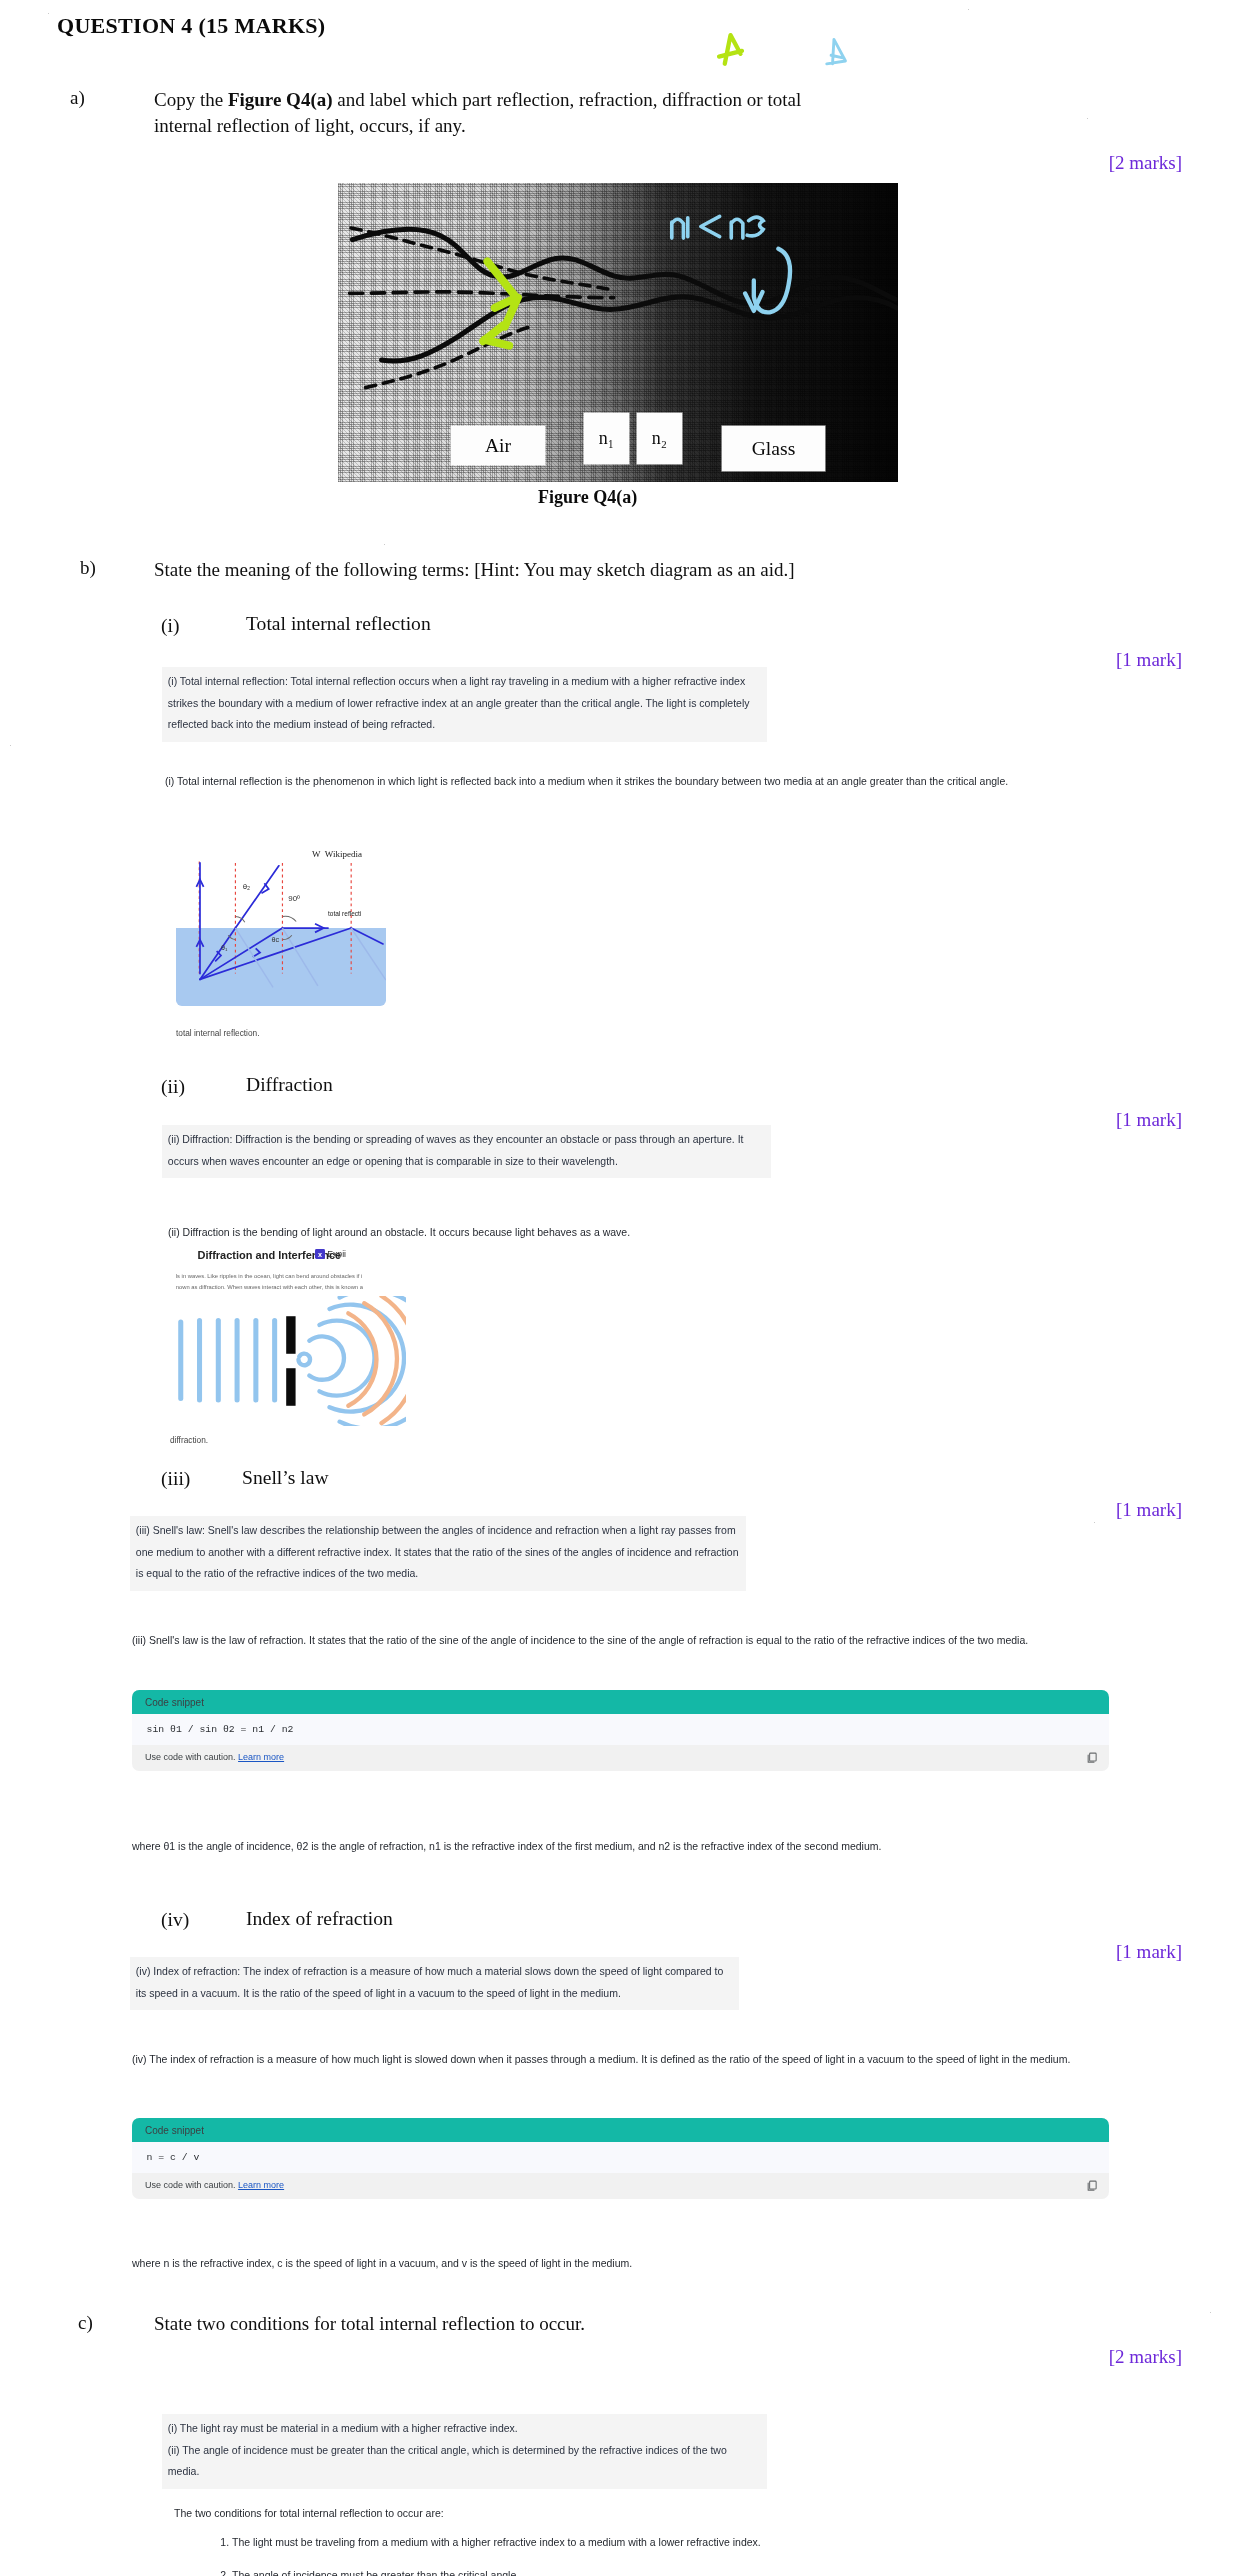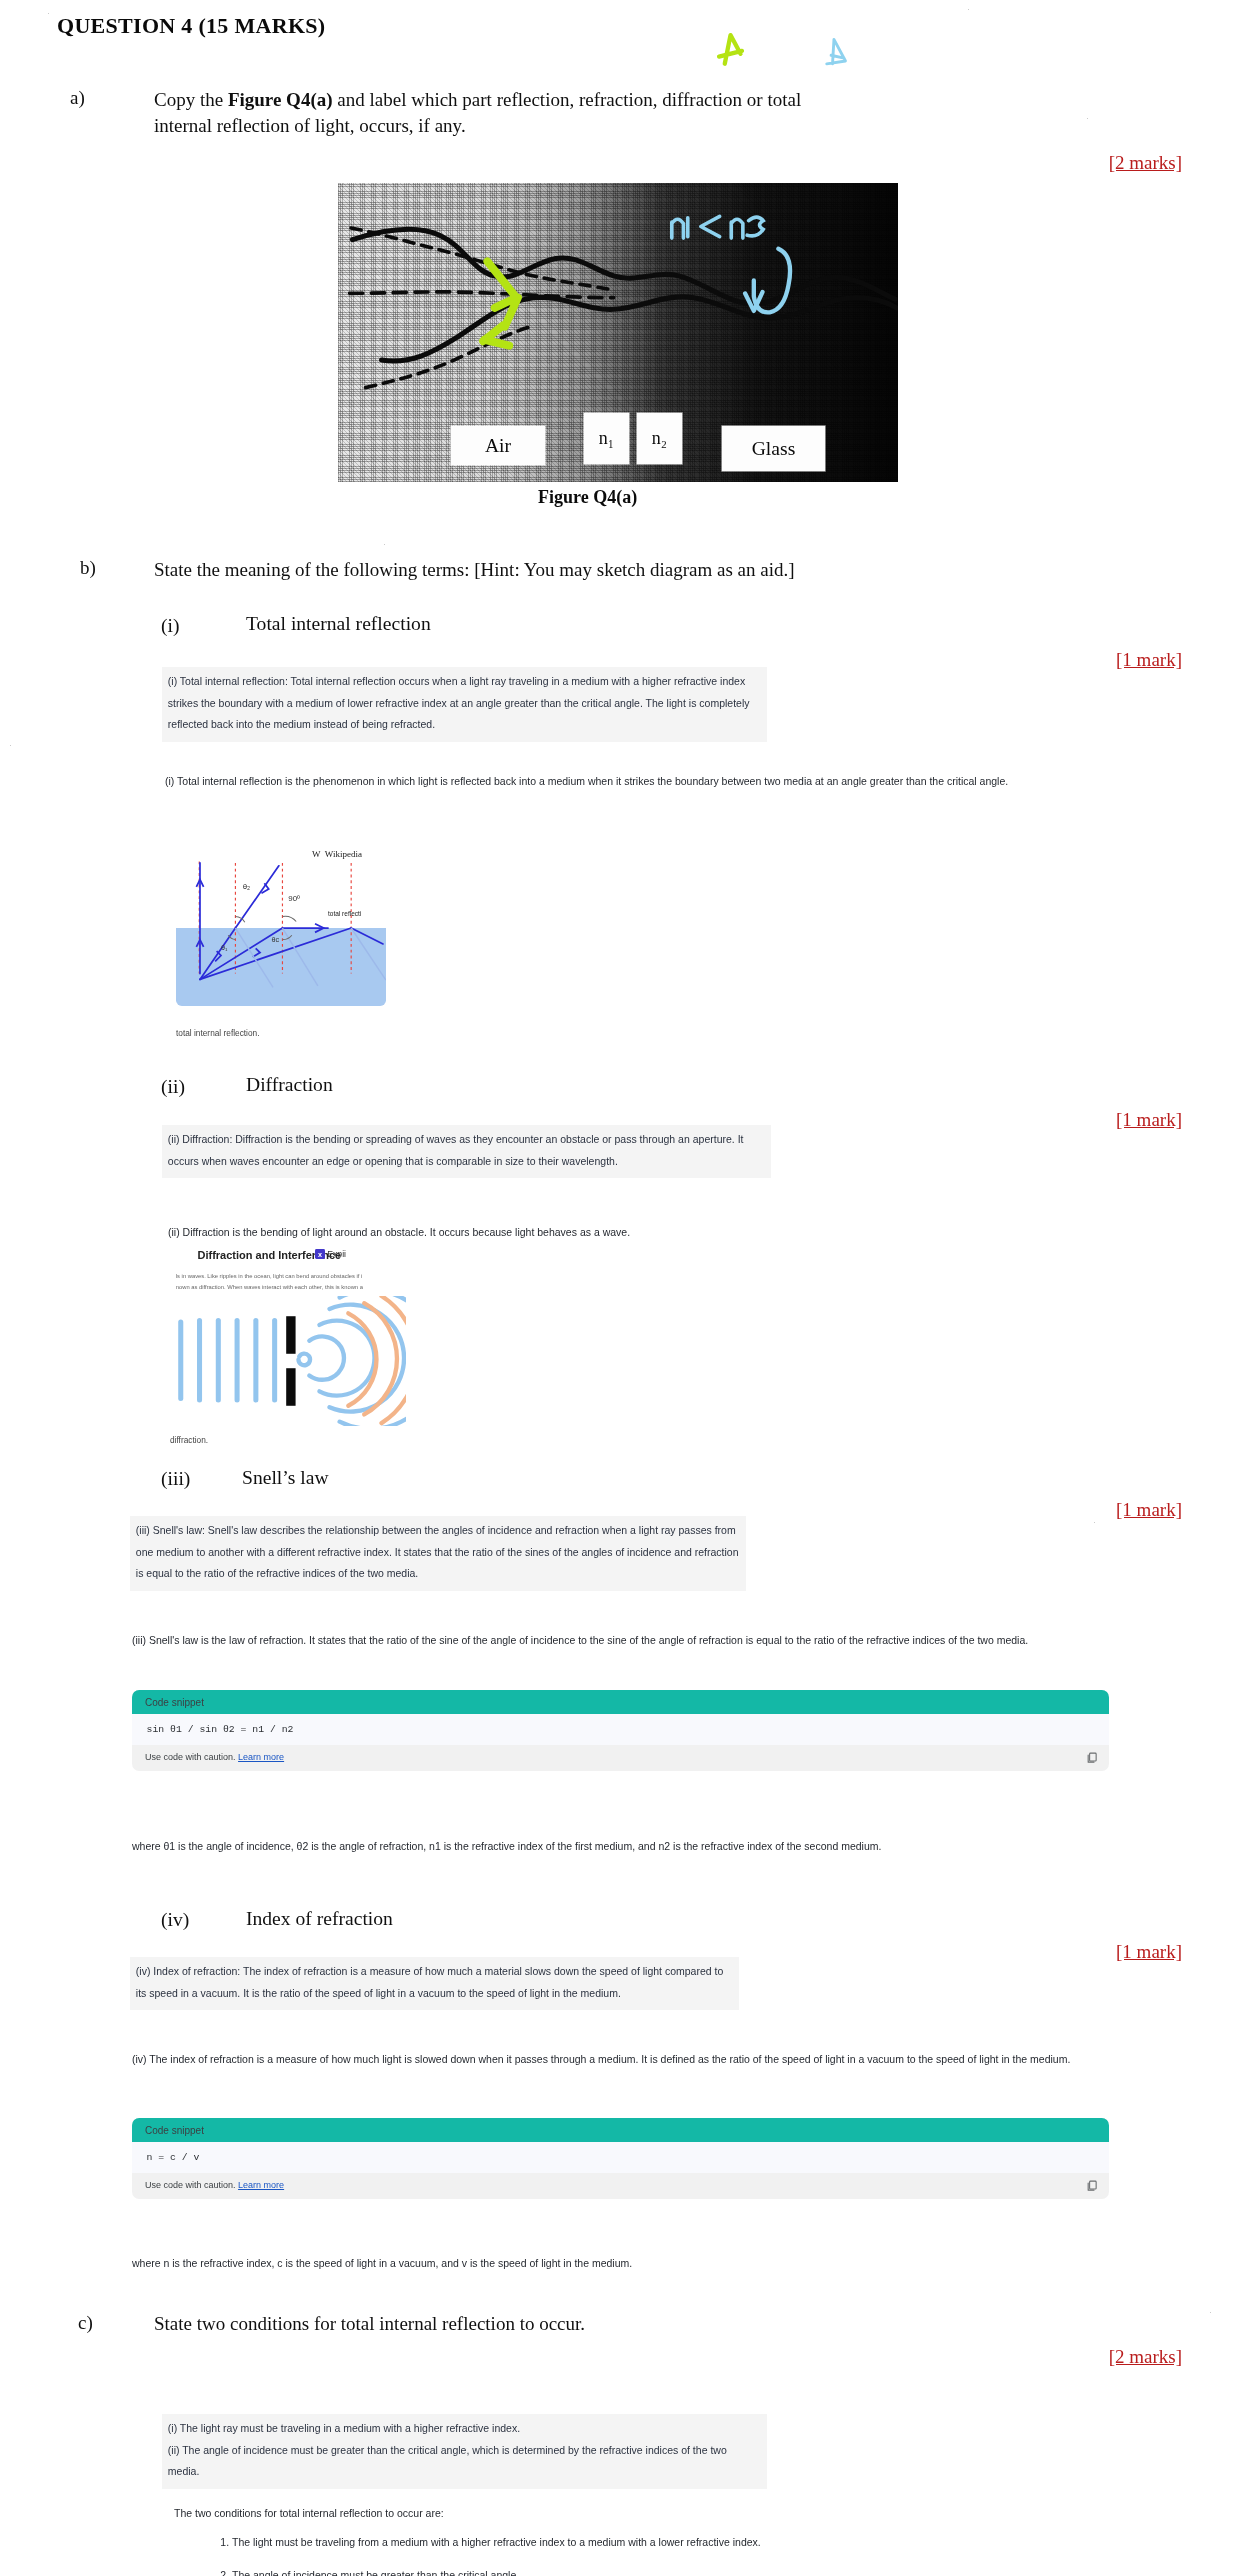--- a/index.html
+++ b/index.html
@@ -29,23 +29,22 @@
     position:absolute;
     font-size:19px;
     line-height:1.38;
     font-family:"Liberation Serif", serif;
     color:#101010;
   }
   .marks {
     position:absolute;
     font-size:19px;
     font-family:"Liberation Serif", serif;
-    color:#b91c1c;
+    color:#6d28d9;
     text-align:right;
-    text-decoration:underline;
   }
   .roman-num {
     position:absolute;
     font-size:19.6px;
     font-family:"Liberation Serif", serif;
     color:#101010;
   }
   .roman-label {
     position:absolute;
     font-size:19.6px;
@@ -445,21 +444,21 @@
     </div>
   </div>
 
   <div class="ai-plain" style="left:132px; top:2254px; width:957px;">where n is the refractive index, c is the speed of light in a vacuum, and v is the speed of light in the medium.</div>
 
   <div class="item-letter" style="left:78px; top:2312px;">c)</div>
   <div class="item-body" style="left:154px; top:2311px; width:855px;">State two conditions for total internal reflection to occur.</div>
   <div class="marks" style="left:1015px; top:2346px; width:167px;">[2 marks]</div>
 
   <div class="ai-hl" style="left:162px; top:2414px; width:605px;">
-    <div>(i) The light ray must be traveling in a medium with a higher refractive index.</div>
+    <div>(i) The light ray must be material in a medium with a higher refractive index.</div>
     <div>(ii) The angle of incidence must be greater than the critical angle, which is determined by the refractive indices of the two media.</div>
   </div>
 
   <div class="ai-plain" style="left:174px; top:2504px; width:870px;">The two conditions for total internal reflection to occur are:</div>
 
   <ol class="ai-ol" style="left:210px; top:2534px; width:906px;">
     <li>The light must be traveling from a medium with a higher refractive index to a medium with a lower refractive index.</li>
     <li>The angle of incidence must be greater than the critical angle.</li>
   </ol>
 

